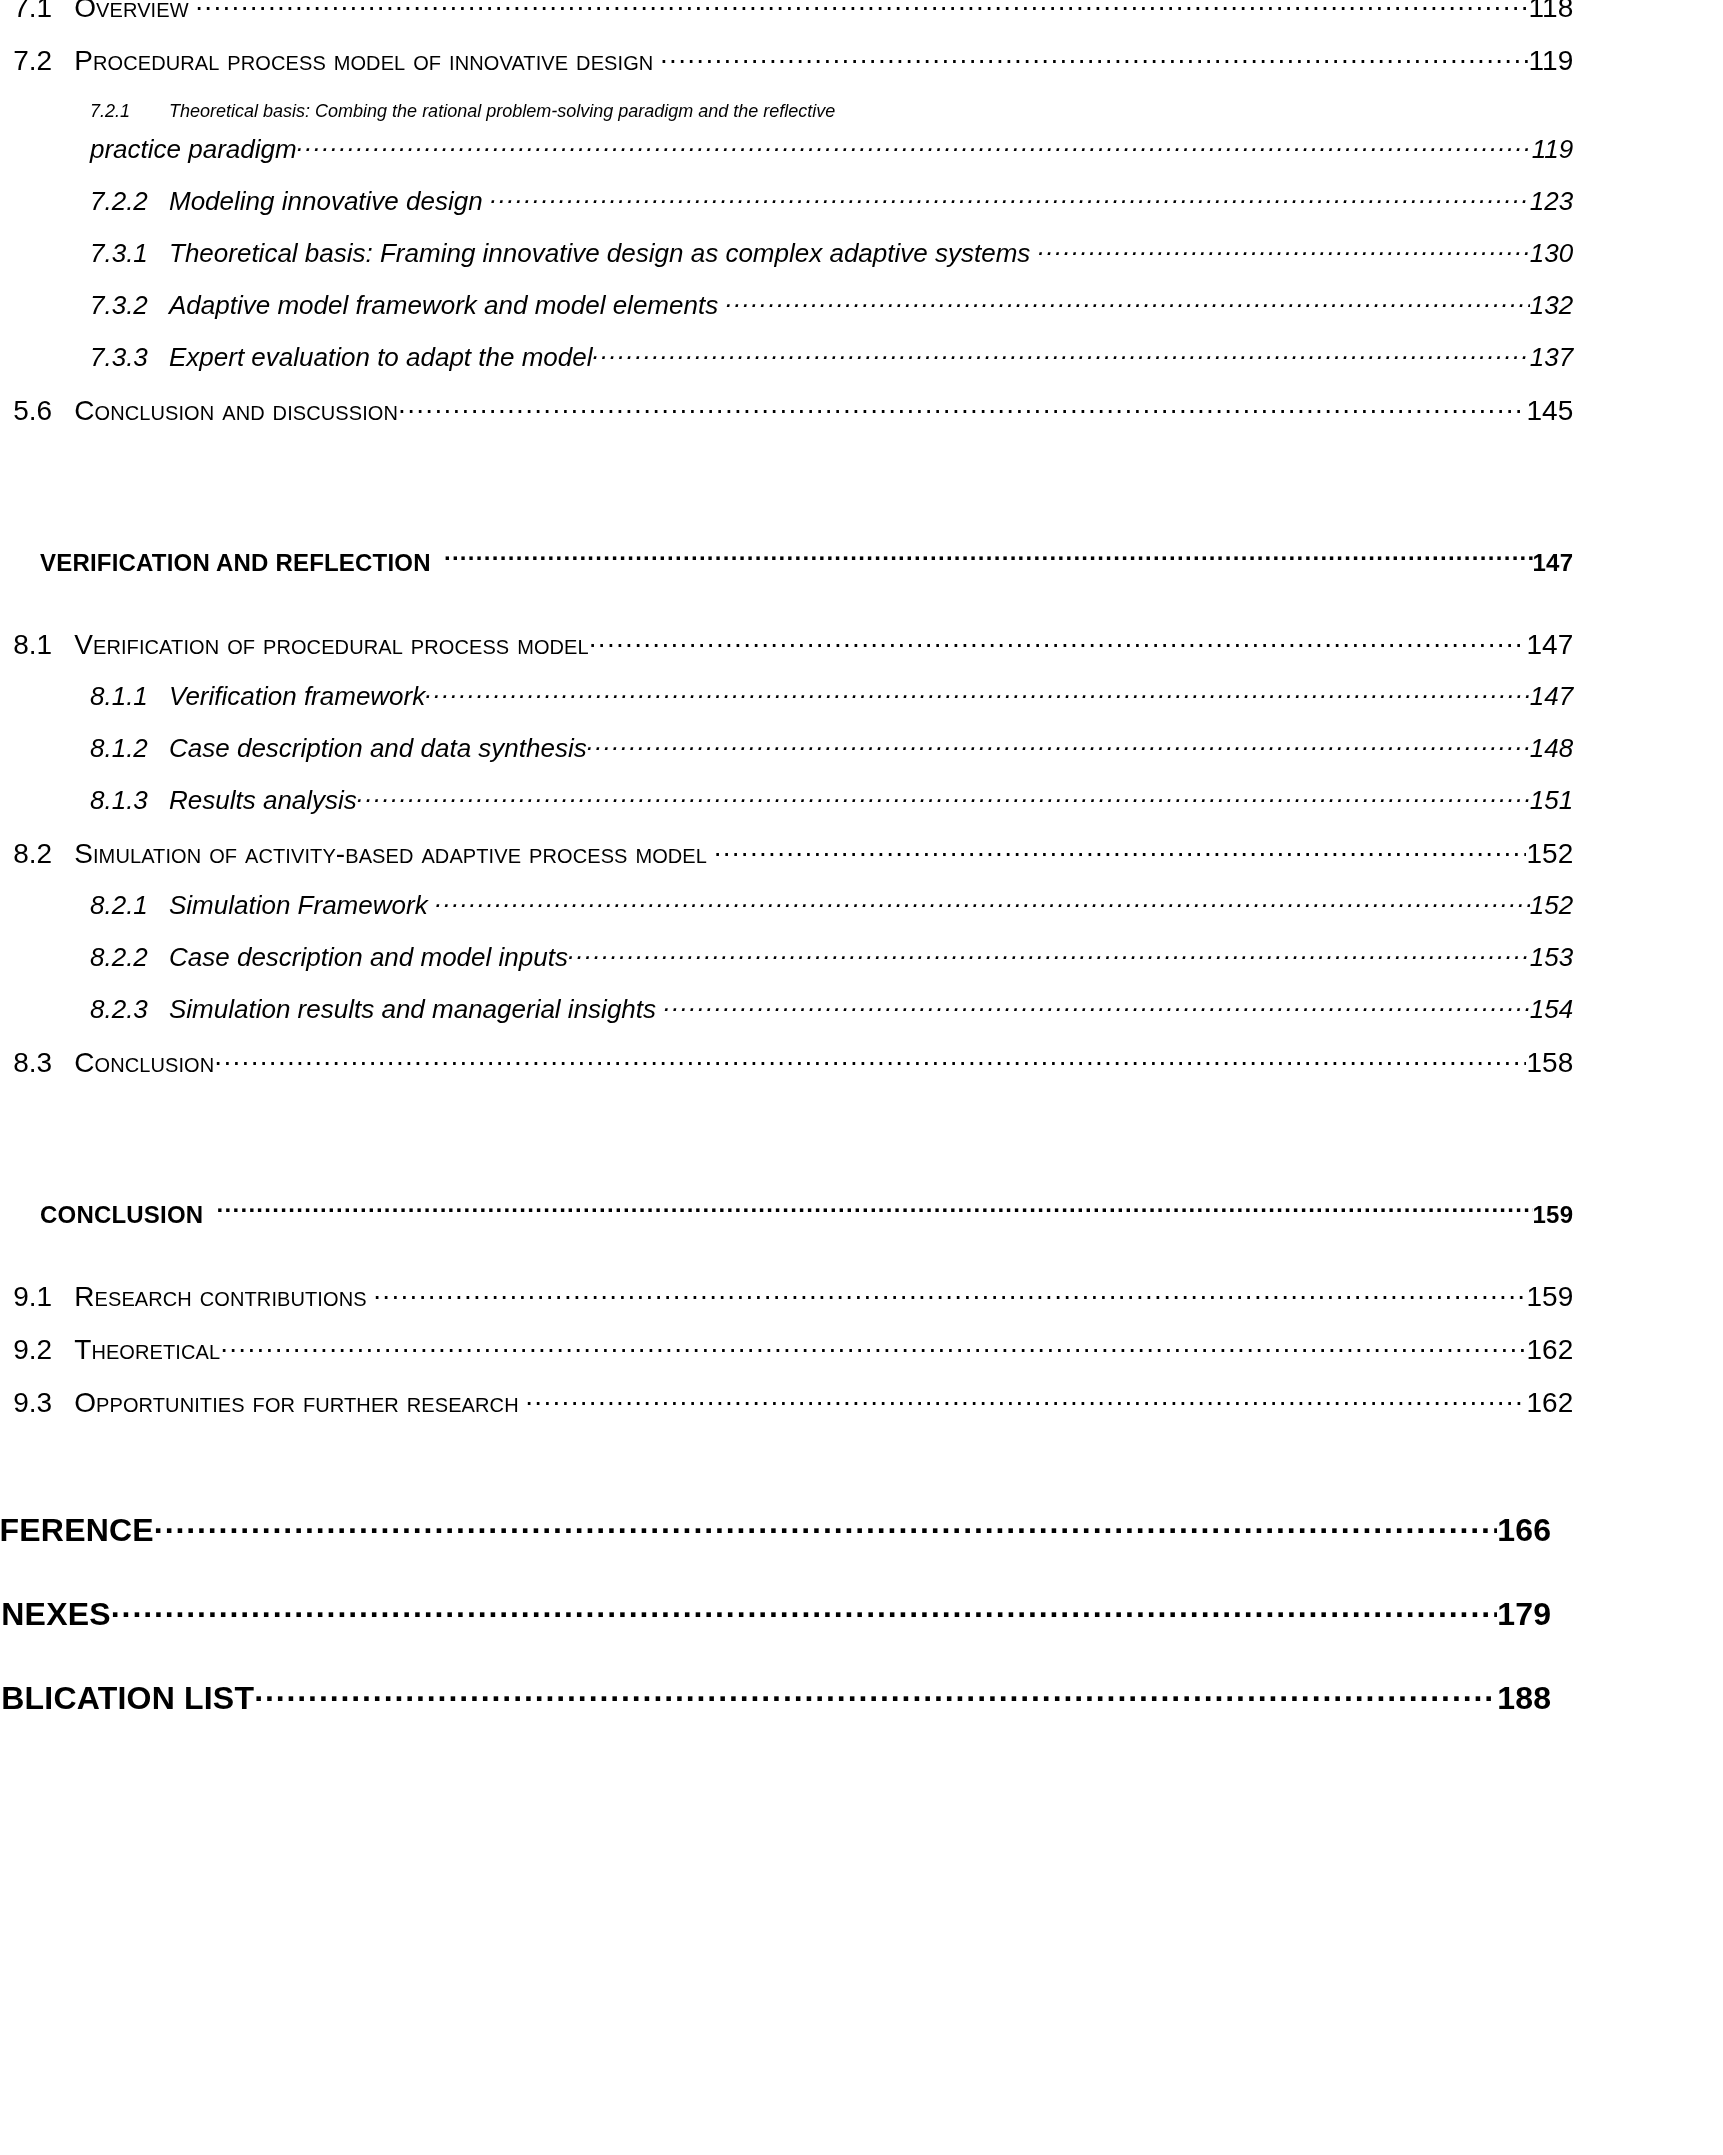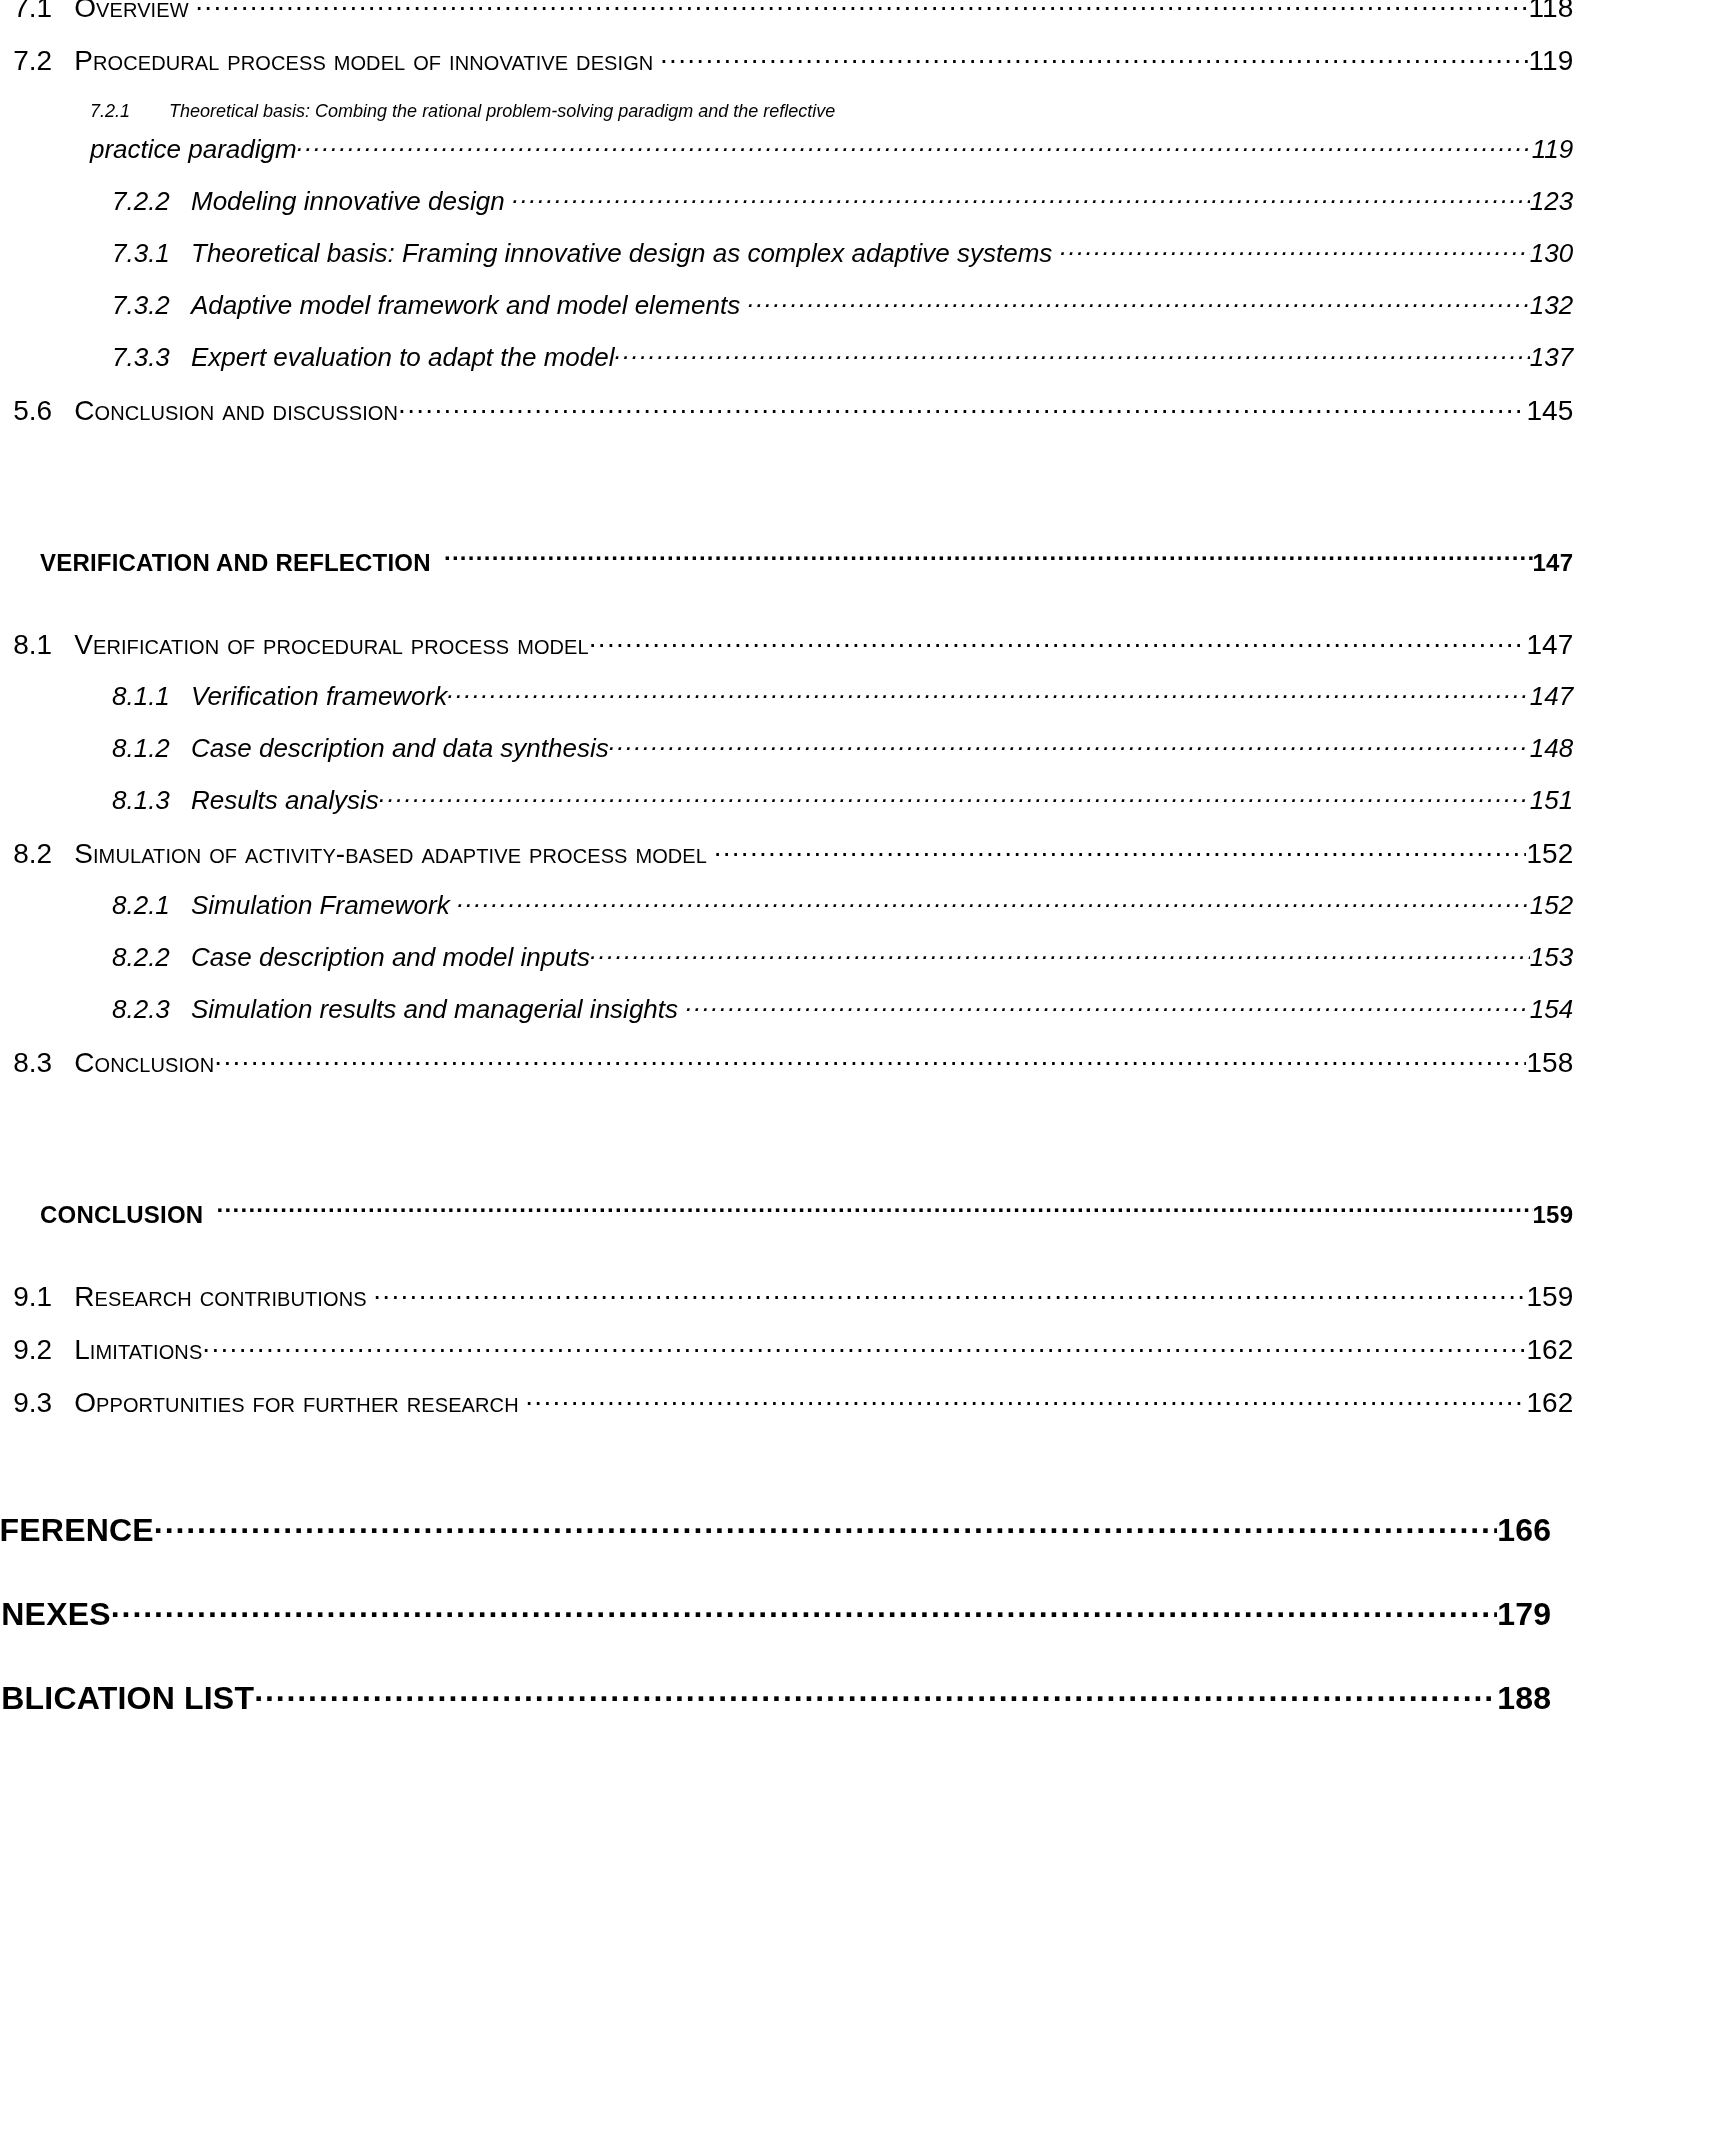--- a/index.html
+++ b/index.html
@@ -93,21 +93,20 @@
     font-size: 26px;
     line-height: 32px;
     padding-left: 90px;
     padding-right: 2.8px;
     margin-bottom: 19px;
     font-style: italic;
     font-weight: 400;
   }
   .lvl3 .toc-num {
     width: 79px;
-    margin-left: 22px;
   }
   .lvl3 .toc-text { margin-right: 7.6px; }
   .lvl3.tight .toc-text { margin-right: 0px; }
 
   
   .lvl3-wrap {
     font-size: 18px;
     line-height: 32px;
     padding-left: 90px;
     padding-right: 2.8px;
@@ -295,21 +294,21 @@
 
   <div class="toc-entry lvl2">
     <span class="toc-num">9.1</span>
     <span class="toc-text">Research contributions</span>
     <span class="toc-leader"></span>
     <span class="toc-page-no">159</span>
   </div>
 
   <div class="toc-entry lvl2 tight">
     <span class="toc-num">9.2</span>
-    <span class="toc-text">Limitations</span>
+    <span class="toc-text">Theoretical</span>
     <span class="toc-leader"></span>
     <span class="toc-page-no">162</span>
   </div>
 
   <div class="toc-entry lvl2">
     <span class="toc-num">9.3</span>
     <span class="toc-text">Opportunities for further research</span>
     <span class="toc-leader"></span>
     <span class="toc-page-no">162</span>
   </div>

